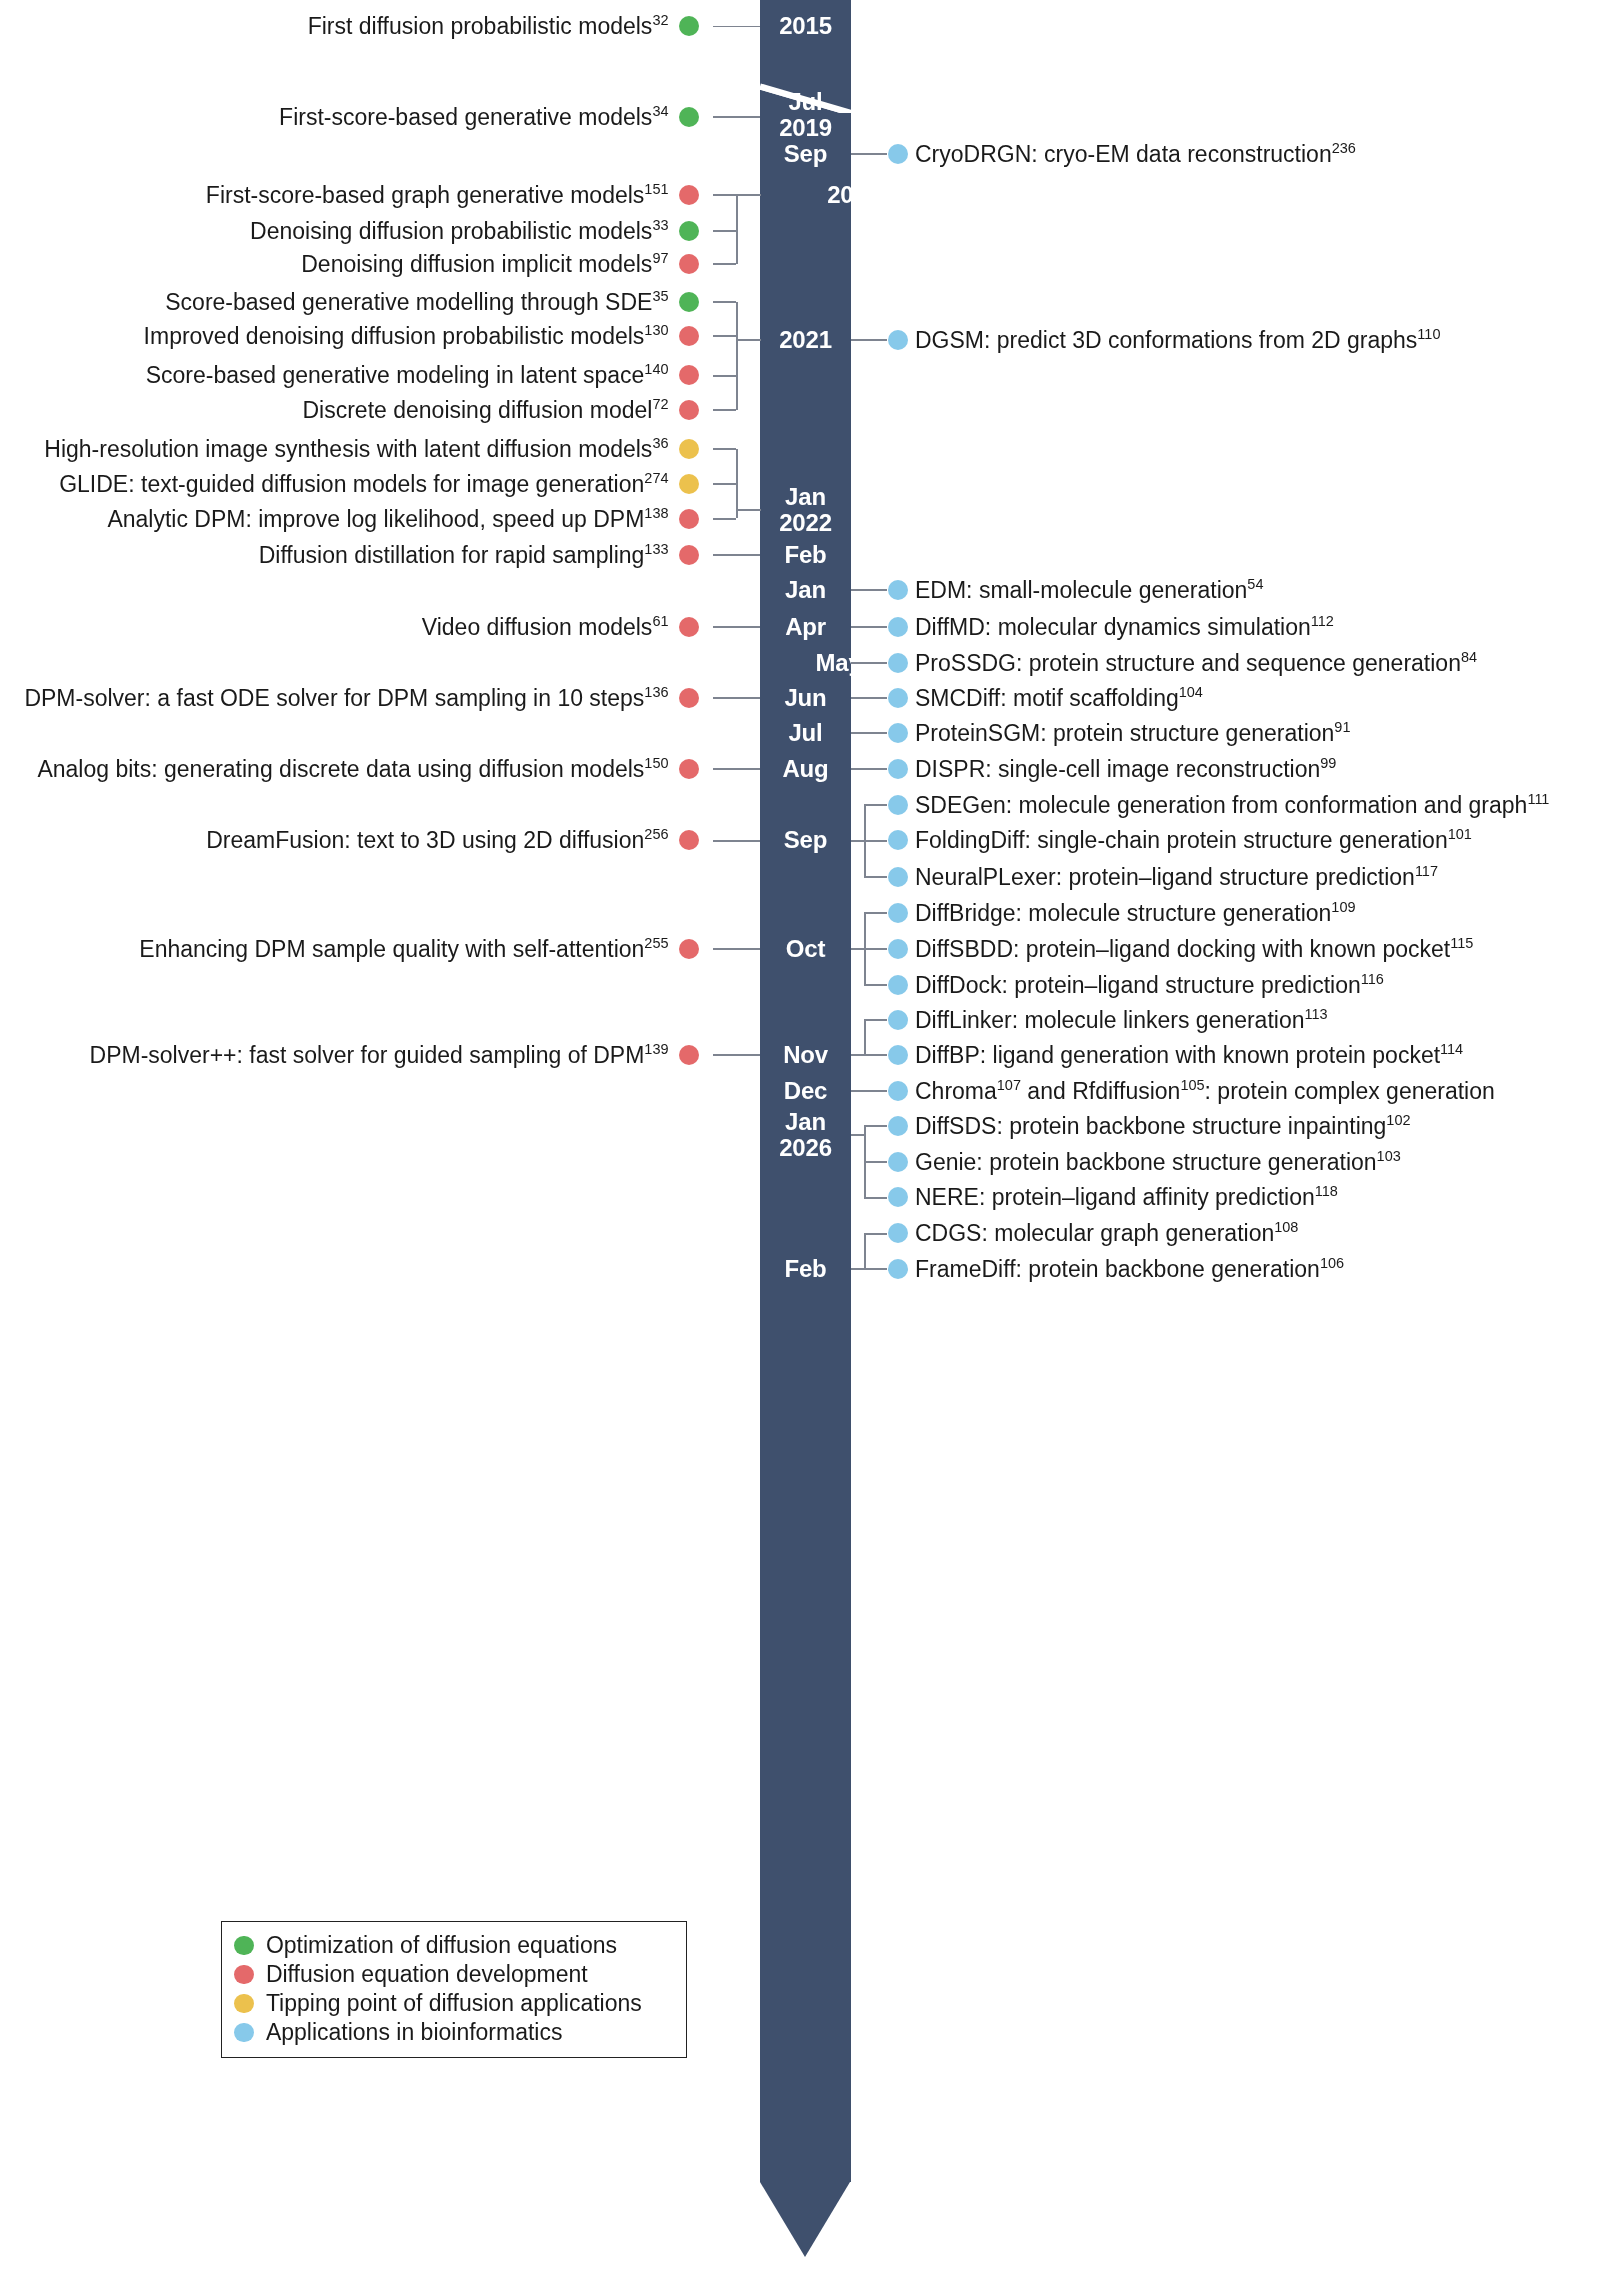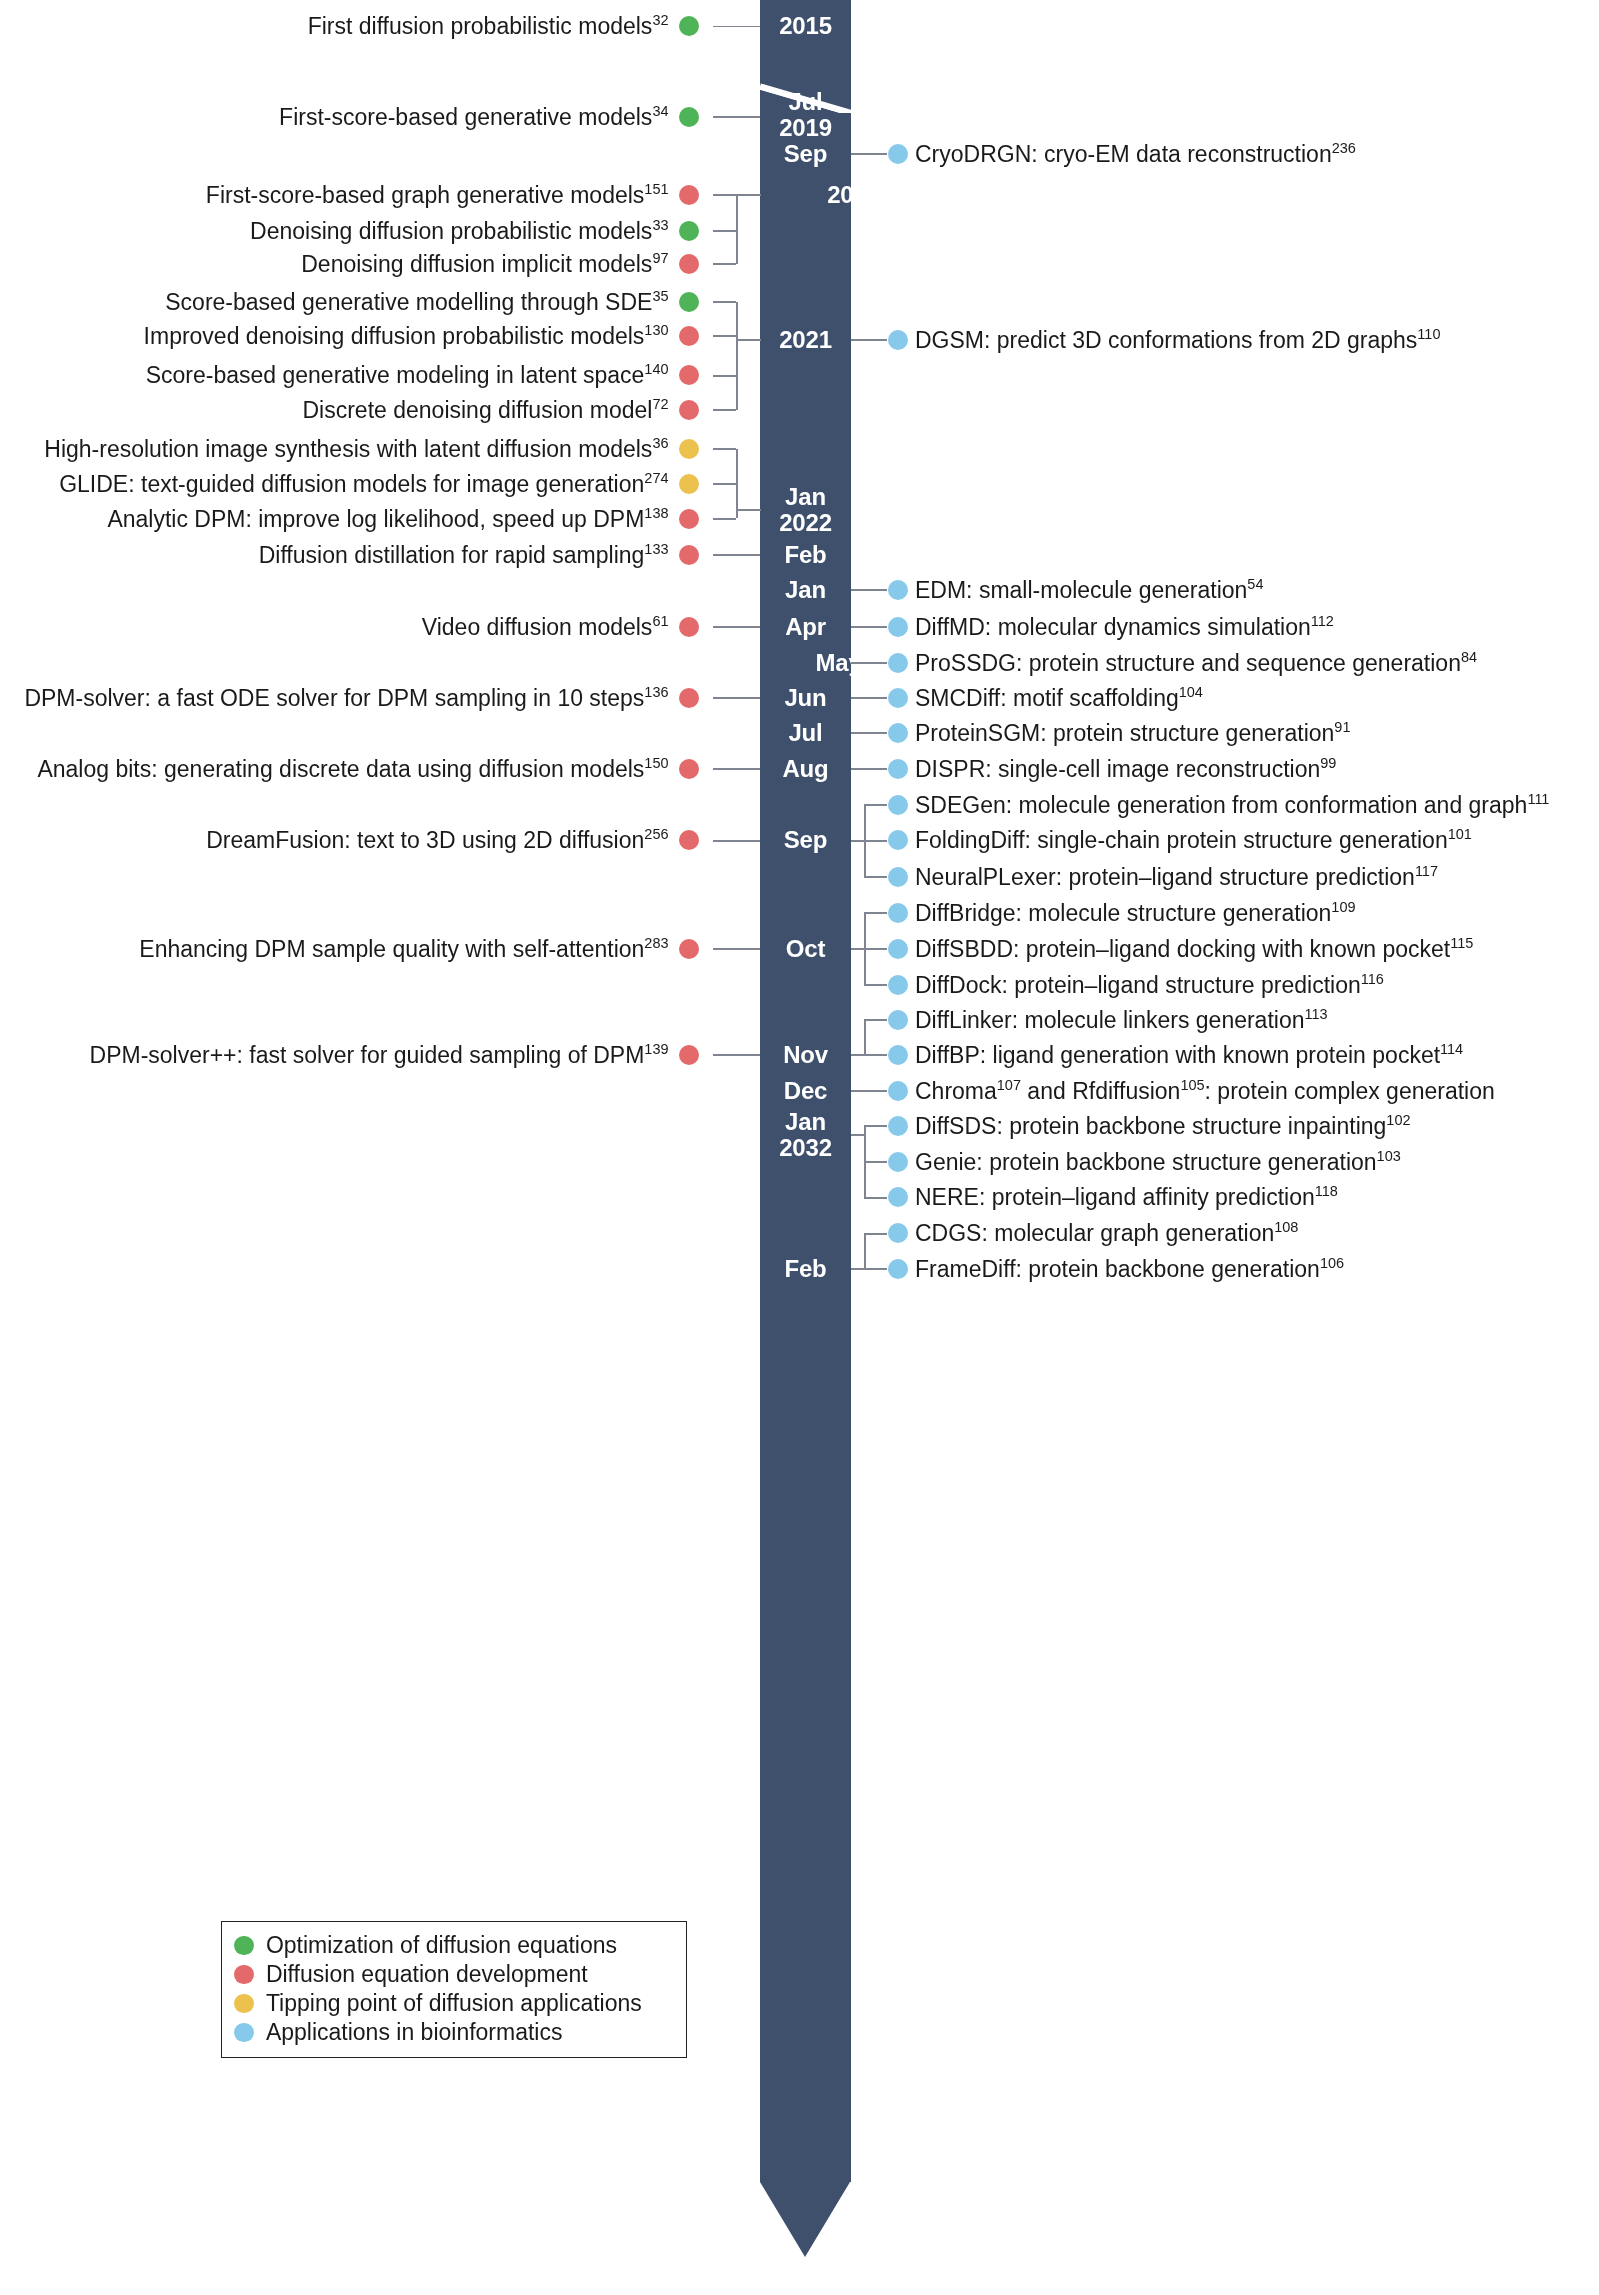--- a/index.html
+++ b/index.html
@@ -185,21 +185,21 @@
         <span class="yr">Oct</span>
       </div>
       <div class="period" style="top: 1055px;">
         <span class="yr">Nov</span>
       </div>
       <div class="period" style="top: 1091px;">
         <span class="yr">Dec</span>
       </div>
       <div class="period" style="top: 1135px;">
         <span class="yr">Jan</span>
-        <span class="yr">2032</span>
+        <span class="yr">2026</span>
       </div>
       <div class="period" style="top: 1269px;">
         <span class="yr">Feb</span>
       </div>
     </div>
   <div id="connect-layer">
       <div class="conn" style="left: 713px; width: 47px; top: 25.5px;"></div>
       <div class="conn" style="left: 713px; width: 47px; top: 116px;"></div>
       <div class="conn" style="left: 736px; width: 24.6px; top: 194px;"></div>
       <div class="vstub" style="left: 736px; top: 195px; height: 69px;"></div>
@@ -320,21 +320,21 @@
       </div>
       <div class="ev left" style="top: 769px;">
         <span class="txt">Analog bits: generating discrete data using diffusion models<sup>150</sup></span>
         <span class="dot red"></span>
       </div>
       <div class="ev left" style="top: 840px;">
         <span class="txt">DreamFusion: text to 3D using 2D diffusion<sup>256</sup></span>
         <span class="dot red"></span>
       </div>
       <div class="ev left" style="top: 949px;">
-        <span class="txt">Enhancing DPM sample quality with self-attention<sup>283</sup></span>
+        <span class="txt">Enhancing DPM sample quality with self-attention<sup>255</sup></span>
         <span class="dot red"></span>
       </div>
       <div class="ev left" style="top: 1055px;">
         <span class="txt">DPM-solver++: fast solver for guided sampling of DPM<sup>139</sup></span>
         <span class="dot red"></span>
       </div>
     </div>
   <div id="right-layer">
       <div class="ev right" style="top: 154px;">
         <span class="dot blue"></span>

